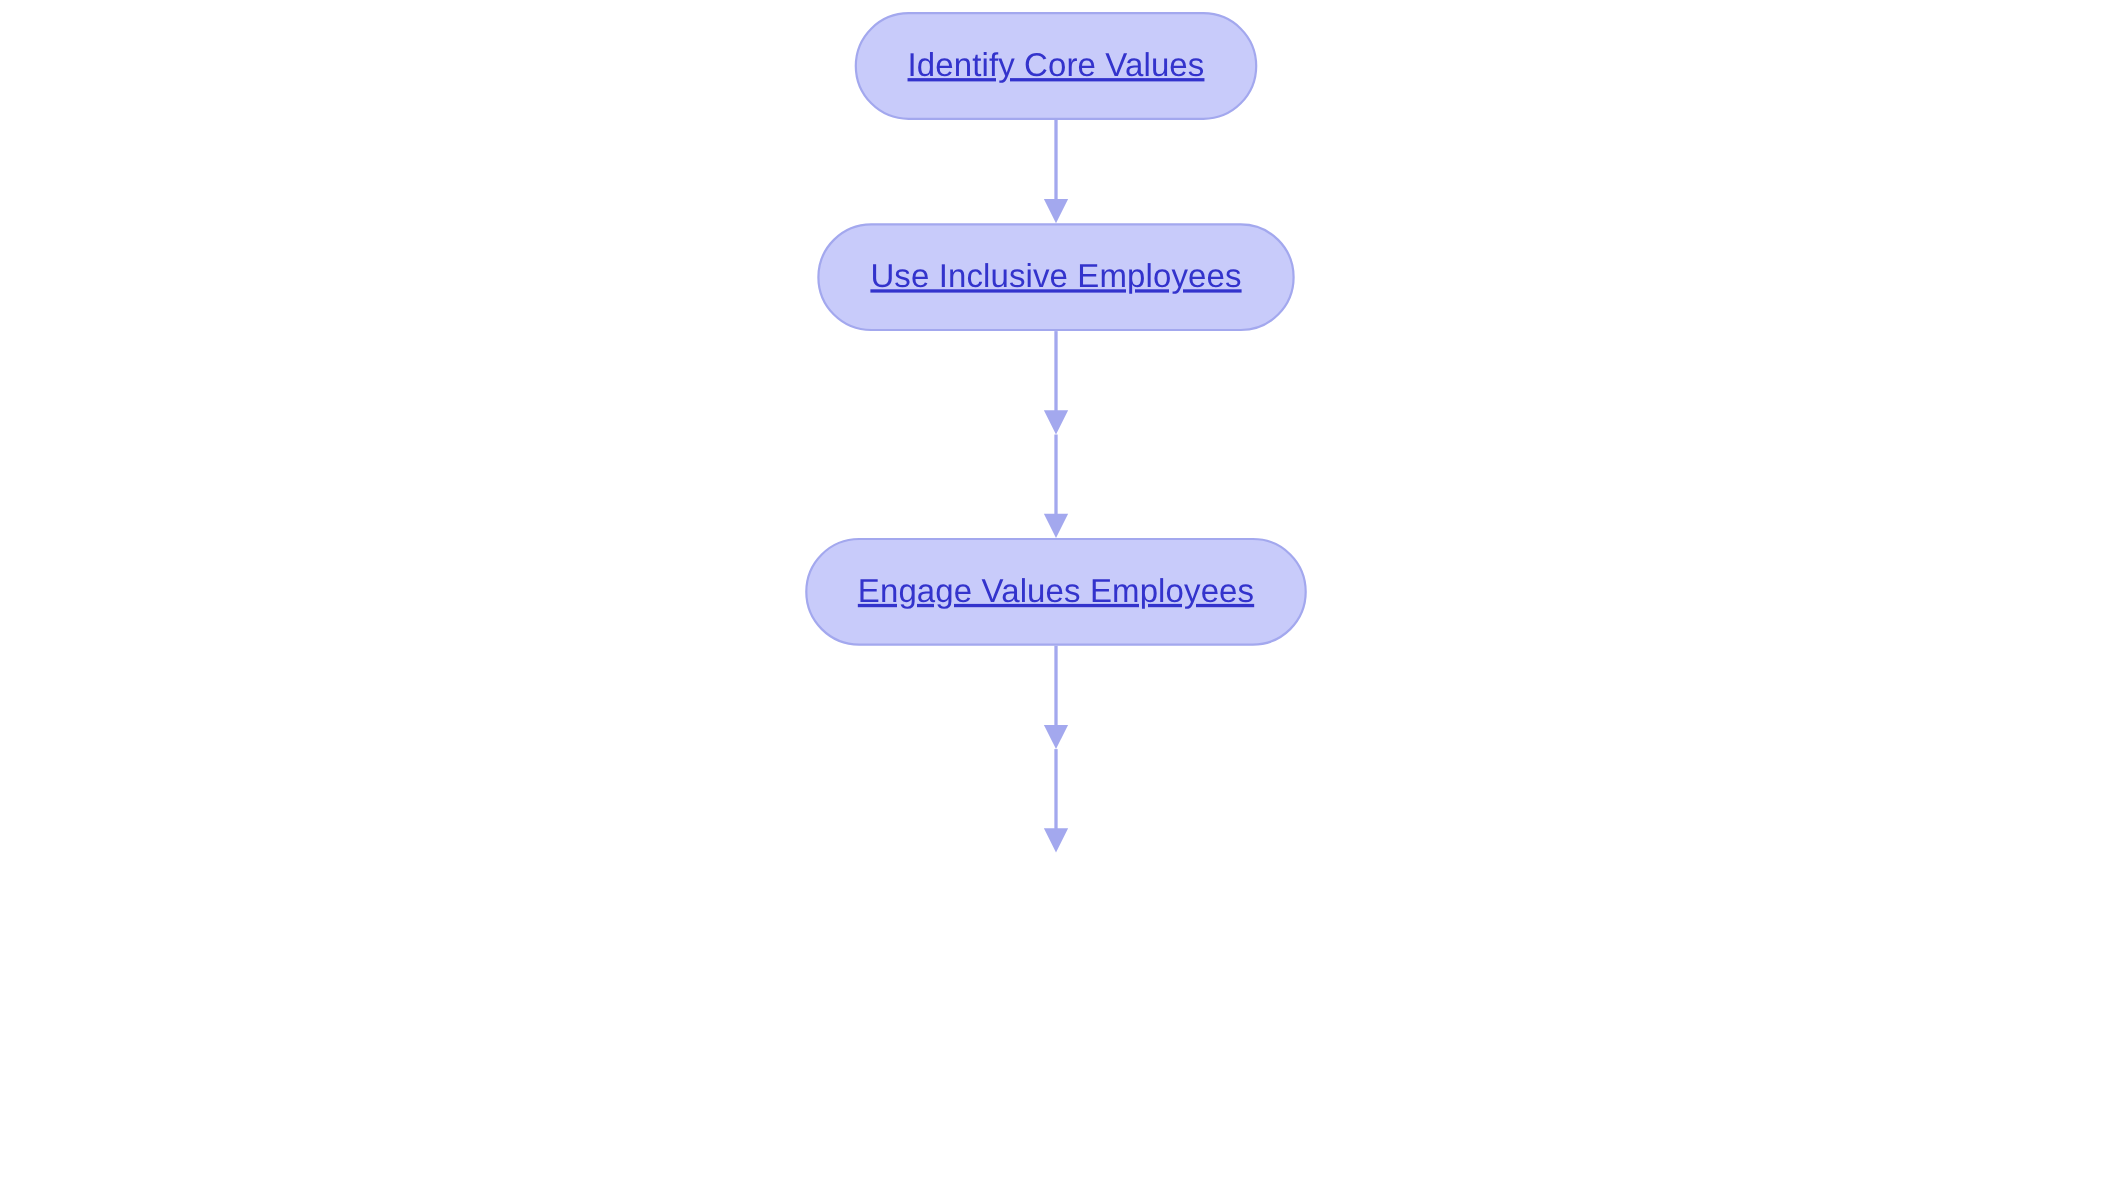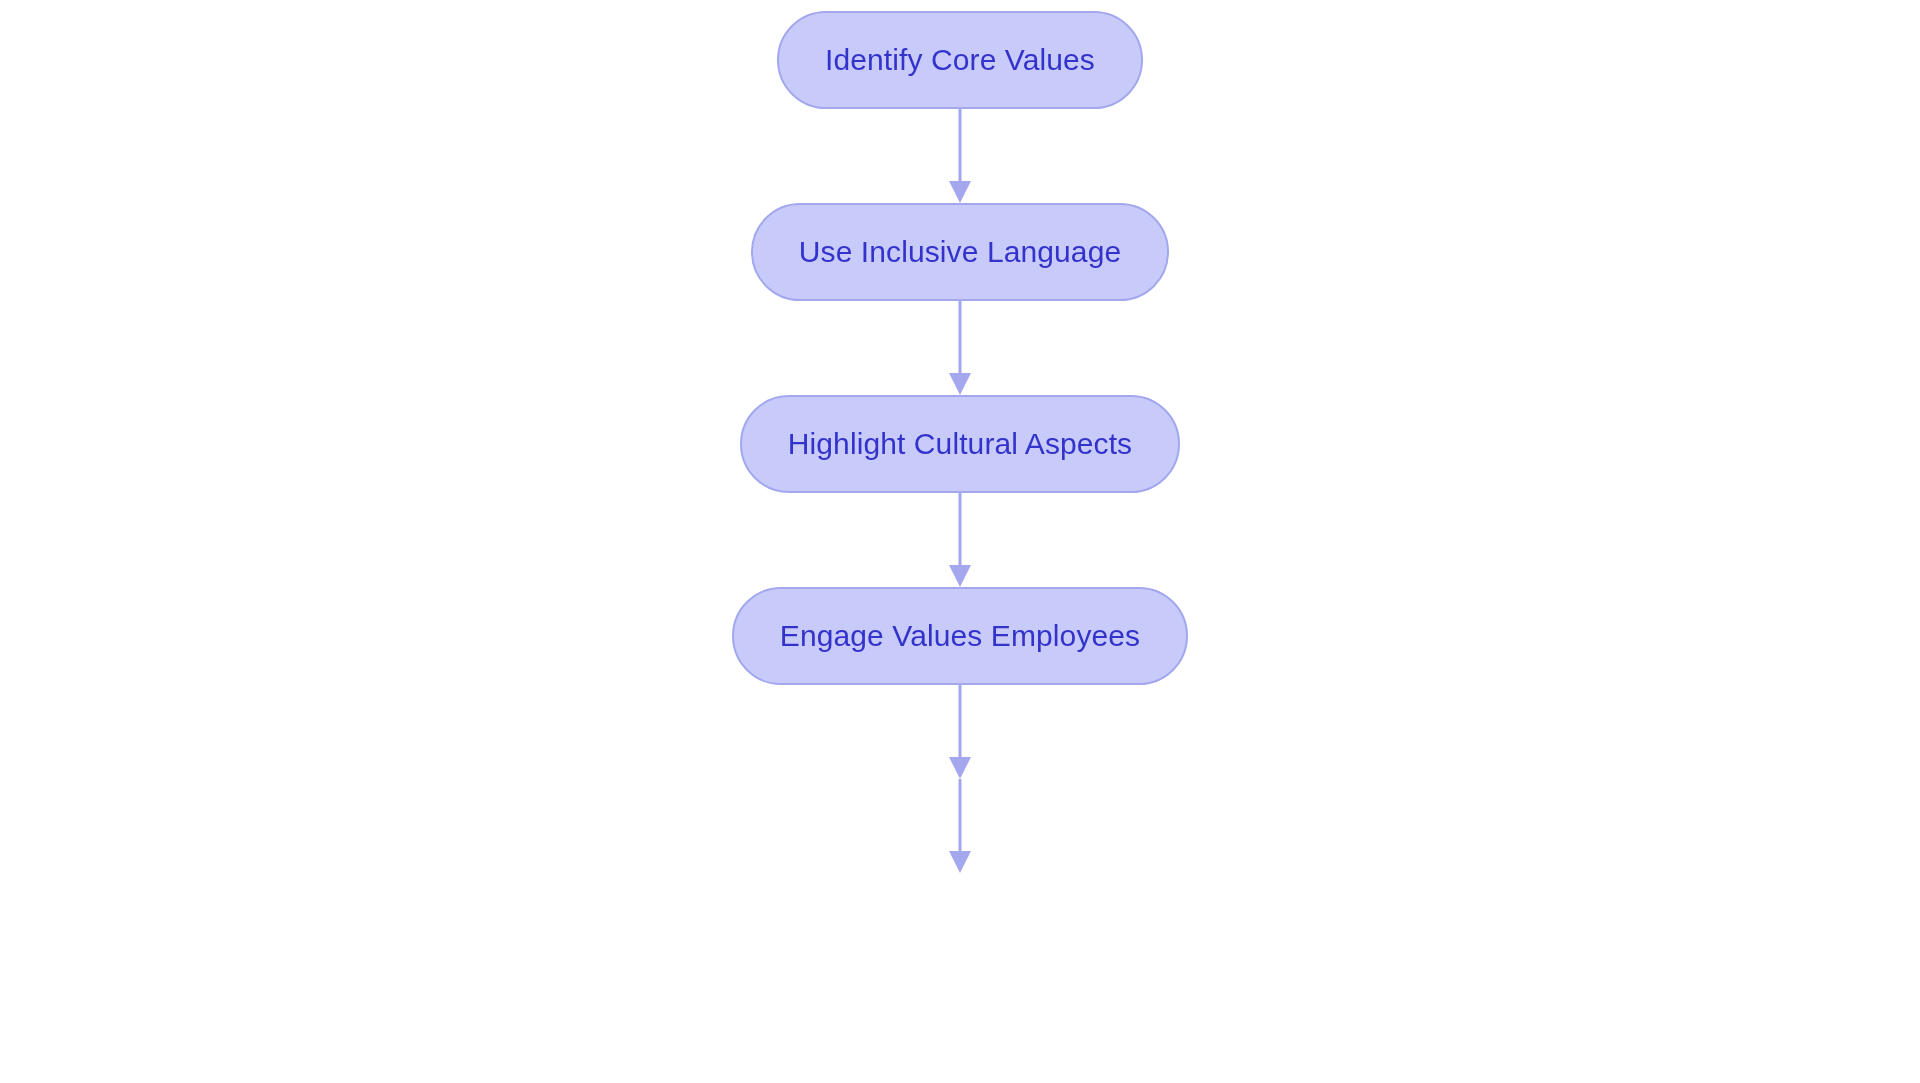--- a/index.html
+++ b/index.html
@@ -50,20 +50,21 @@
     font-size: 30px;
     font-weight: 400;
     letter-spacing: 0.1px;
     line-height: 1;
     flex: 0 0 auto;
   }
 
   .node-label {
     display: block;
     pointer-events: none;
+    text-decoration: underline;
   }
 
   
   .connector {
     width: 26px;
     height: 94px;
     position: relative;
     flex: 0 0 auto;
   }
   .connector .conn-line {
@@ -101,31 +102,28 @@
     <div class="node">
       <span class="node-label">Identify Core Values</span>
     </div>
 
     <div class="connector">
       <div class="conn-line"></div>
       <div class="conn-arrow"></div>
     </div>
 
     <div class="node">
-      <span class="node-label">Use Inclusive Language</span>
+      <span class="node-label">Use Inclusive Employees</span>
     </div>
 
     <div class="connector">
       <div class="conn-line"></div>
       <div class="conn-arrow"></div>
     </div>
 
-    <div class="node">
-      <span class="node-label">Highlight Cultural Aspects</span>
-    </div>
 
     <div class="connector">
       <div class="conn-line"></div>
       <div class="conn-arrow"></div>
     </div>
 
     <div class="node">
       <span class="node-label">Engage Values Employees</span>
     </div>
 

